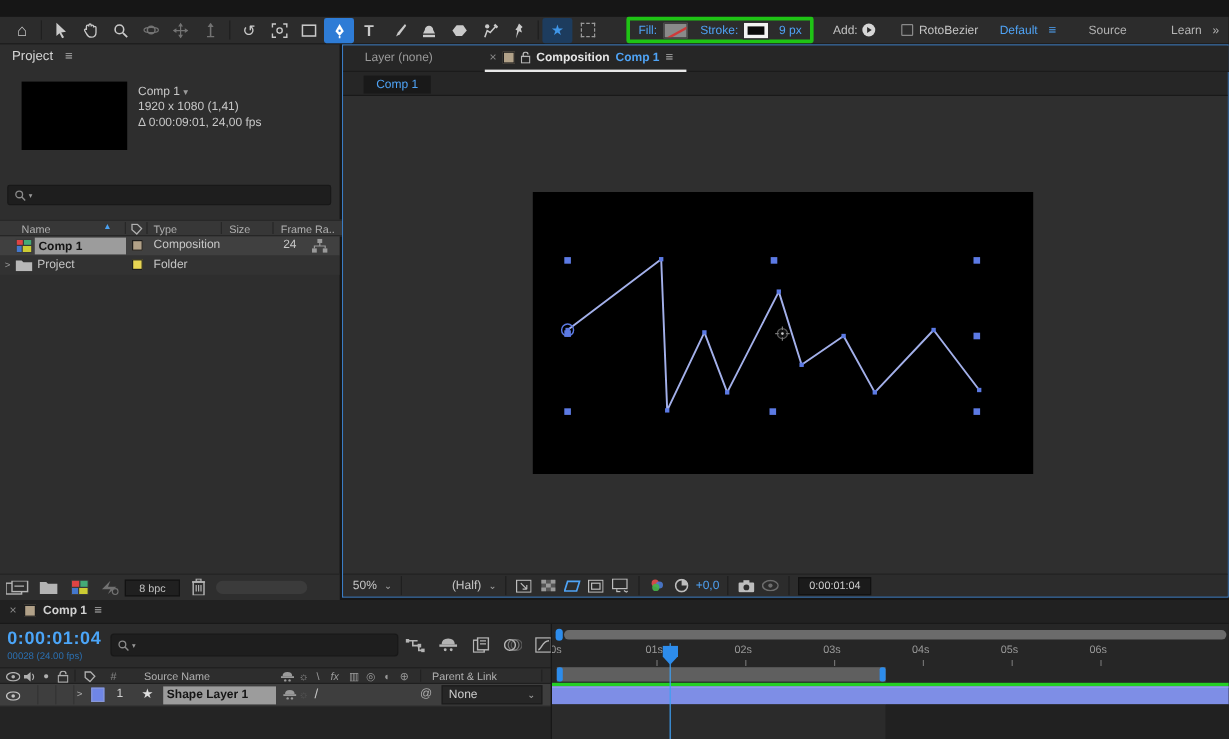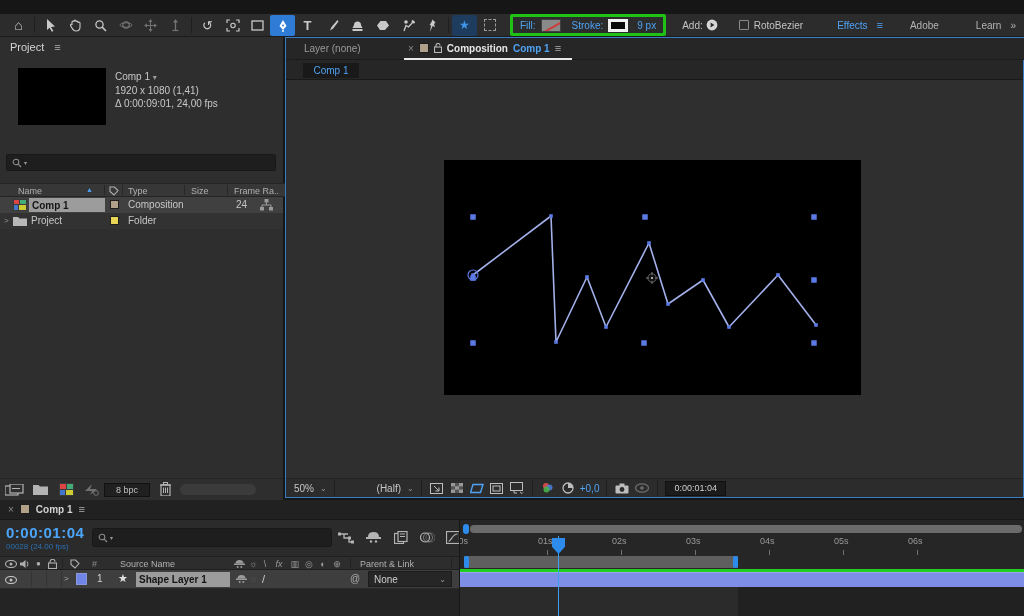--- a/index.html
+++ b/index.html
@@ -18,21 +18,21 @@
   
   .toolbar { position:absolute; left:0; top:14px; width:1024px; height:23px; background:#2c2c2c;
     border-bottom:1px solid #1c1c1c; display:flex; align-items:center; padding-left:6px; }
   .tool { width:25px; height:21px; display:flex; align-items:center; justify-content:center;
     color:#c9c9c9; font-size:12px; flex:0 0 auto; }
   .tool.dim { color:#5e5e5e; }
   .tool.dim svg { opacity:.45; }
   .tool.active { background:#2e7cd6; border-radius:2px; color:#fff; }
   .tsep { width:1px; height:16px; background:#1f1f1f; margin:0 3px; flex:0 0 auto; }
   .fillstroke { display:flex; align-items:center; border:3px solid #1fc315; border-radius:2px;
-    padding:1px 7px; margin-left:8px; height:22px; gap:5px; flex:0 0 auto; }
+    padding:1px 7px; margin-left:20px; height:22px; gap:5px; flex:0 0 auto; }
   .blue-lab { color:#4fa3f5; font-size:10px; }
   .fill-swatch { width:20px; height:13px; background:#8a8a8a; border:1px solid #404040; position:relative; overflow:hidden; }
   .fill-swatch::after { content:""; position:absolute; left:-4px; top:5px; width:34px; height:2px;
     background:#cf3a3a; transform:rotate(-29deg); }
   .stroke-swatch { width:20px; height:13px; background:#0a0a0a; border:3px solid #f2f2f2; outline:1px solid #2a2a2a; }
   .gray-lab { color:#c4c4c4; font-size:10px; }
   .ws { color:#b4b4b4; font-size:10px; flex:0 0 auto; }
   .checkbox { width:10px; height:10px; border:1px solid #8a8a8a; background:transparent; border-radius:1px; }
 
   
@@ -199,23 +199,23 @@
     <div class="tool" style="width:18px">
       <svg width="12" height="12" viewBox="0 0 12 12">
           <circle cx="6" cy="6" r="5.4" fill="#d6d6d6"></circle>
           <path d="M4.6 3.4 L8.4 6 L4.6 8.6 Z" fill="#2c2c2c"></path>
         </svg>
     </div>
     <div class="checkbox" style="margin-left:18px"></div>
     <span class="gray-lab" style="margin-left:5px">RotoBezier</span>
 
     <div style="margin-left:auto;display:flex;align-items:center;gap:9px;padding-right:8px">
-      <span class="blue-lab">Effects</span>
+      <span class="blue-lab">Default</span>
       <span style="color:#4fa3f5;font-size:11px">≡</span>
-      <span class="ws" style="margin-left:18px">Adobe</span>
+      <span class="ws" style="margin-left:18px">Source</span>
       <span class="ws" style="margin-left:28px">Learn</span>
       <span class="ws">»</span>
     </div>
   </div>
 
   <div class="project">
     <div class="flex" style="position:absolute;left:10px;top:4px;gap:10px">
       <span class="panel-title">Project</span>
       <span class="menu-glyph">≡</span>
     </div>

